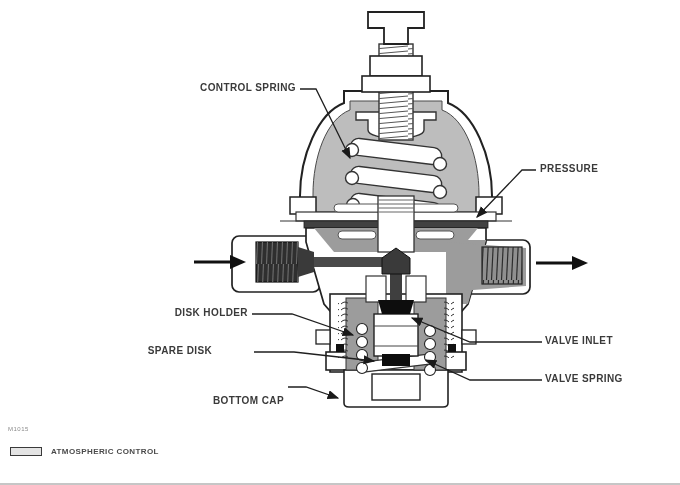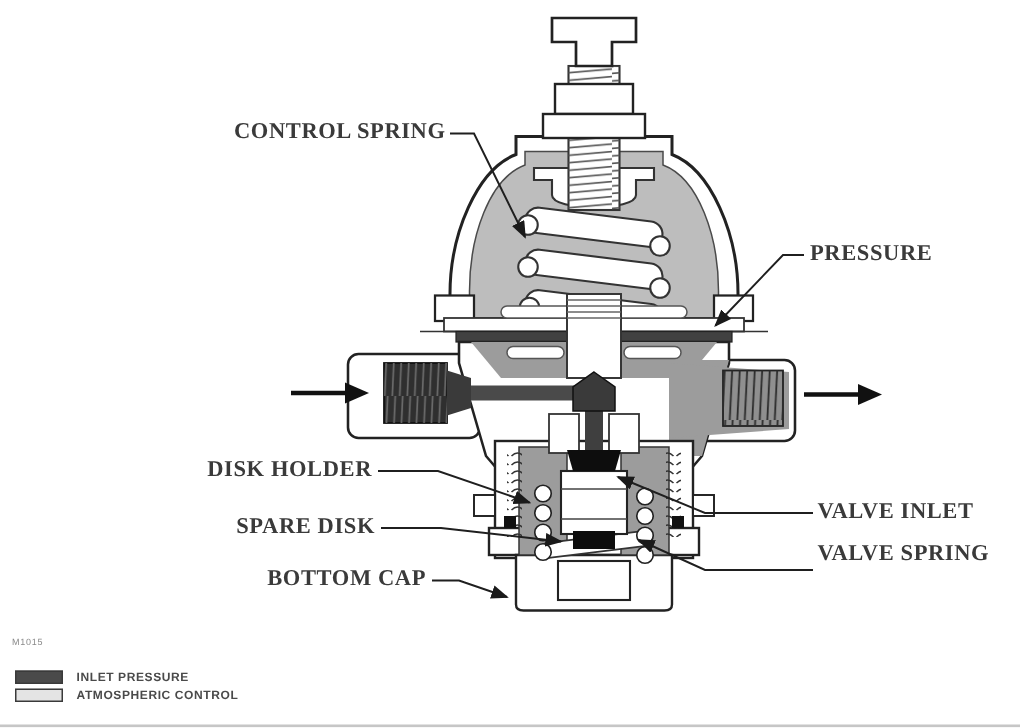--- a/index.html
+++ b/index.html
@@ -2,22 +2,22 @@
 <html><head>
 <meta charset="utf-8">
 <style>
   html,body{margin:0;padding:0;background:#ffffff;}
   #stage{
     position:relative;width:680px;height:485px;background:#ffffff;overflow:hidden;
     font-family:"Liberation Sans", sans-serif;
   }
   #diagram-svg{position:absolute;left:0;top:0;}
   .callout{
-    position:absolute;font-size:15px;font-weight:bold;color:#3a3a3a;
-    letter-spacing:0.4px;white-space:nowrap;line-height:12px;font-family:Liberation Serif, serif;
+    position:absolute;font-size:10px;font-weight:bold;color:#3a3a3a;
+    letter-spacing:0.4px;white-space:nowrap;line-height:12px;
   }
   .callout.right-align{text-align:right;}
   #figure-code{
     position:absolute;left:8px;top:426px;font-size:6px;color:#8a8a8a;letter-spacing:0.5px;
   }
   #legend{position:absolute;left:10px;top:447px;}
   .legend-row{display:flex;align-items:center;margin-bottom:3px;height:9px;}
   .legend-swatch{
     width:30px;height:7px;border:1px solid #3a3a3a;margin-right:9px;flex:none;
   }
@@ -178,35 +178,31 @@
       <polyline points="542,380 470,380 426,360" marker-end="url(#ah)"></polyline>
     </g>
   </svg>
 
   <div class="callout right-align" style="left:156px;top:82px;width:140px;">CONTROL SPRING</div>
 
   <div class="callout" style="left:540px;top:163px;">PRESSURE</div>
 
   <div class="callout right-align" style="left:108px;top:307px;width:140px;">DISK HOLDER</div>
 
-  <div class="callout right-align" style="left:110px;top:345px;width:140px;">SPARE DISK</div>
-
-  <div class="callout right-align" style="left:144px;top:380px;width:140px;">BOTTOM CAP</div>
+  <div class="callout right-align" style="left:110px;top:345px;width:140px;text-align:center;">SPARE DISK</div>
+
+  <div class="callout right-align" style="left:144px;top:395px;width:140px;">BOTTOM CAP</div>
 
   <div class="callout" style="left:545px;top:335px;">VALVE INLET</div>
 
-  <div class="callout" style="left:545px;top:363px;">VALVE SPRING</div>
+  <div class="callout" style="left:545px;top:373px;">VALVE SPRING</div>
 
   <div id="figure-code">M1015</div>
 
   <div id="legend">
-    <div class="legend-row">
-      <div class="legend-swatch" style="background: rgb(74, 74, 74);"></div>
-      <div class="legend-label">INLET PRESSURE</div>
-    </div>
     <div class="legend-row">
       <div class="legend-swatch" style="background: rgb(228, 228, 228);"></div>
       <div class="legend-label">ATMOSPHERIC CONTROL</div>
     </div>
   </div>
 
   <div id="bottom-edge"></div>
 </div>
 
 </body></html>

